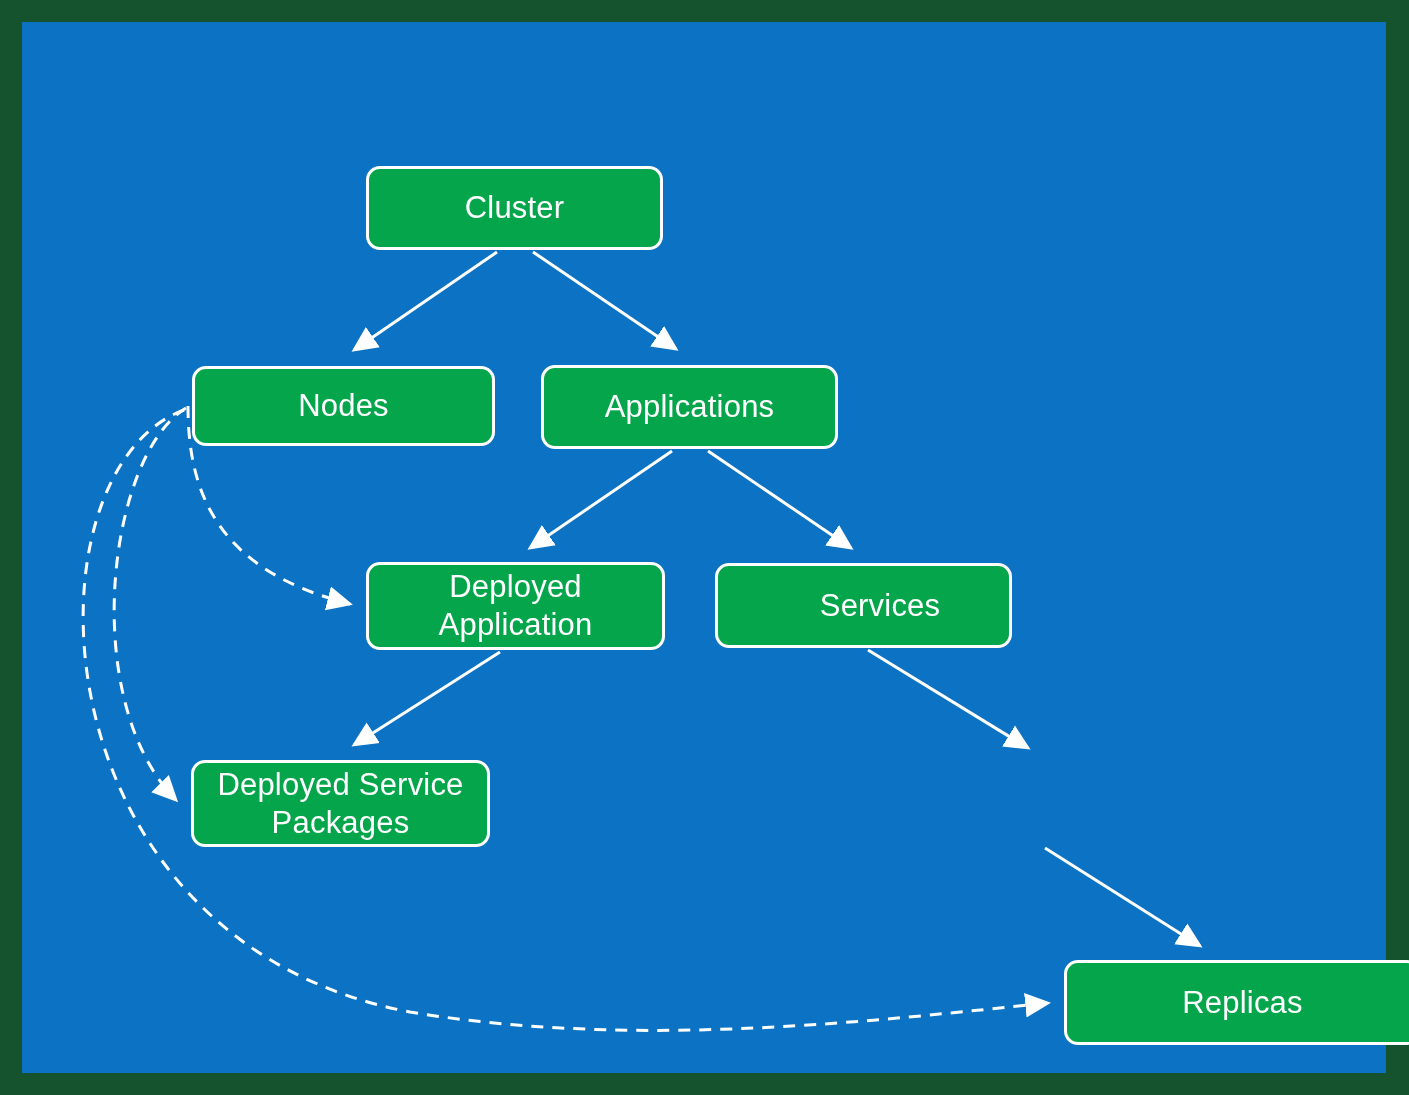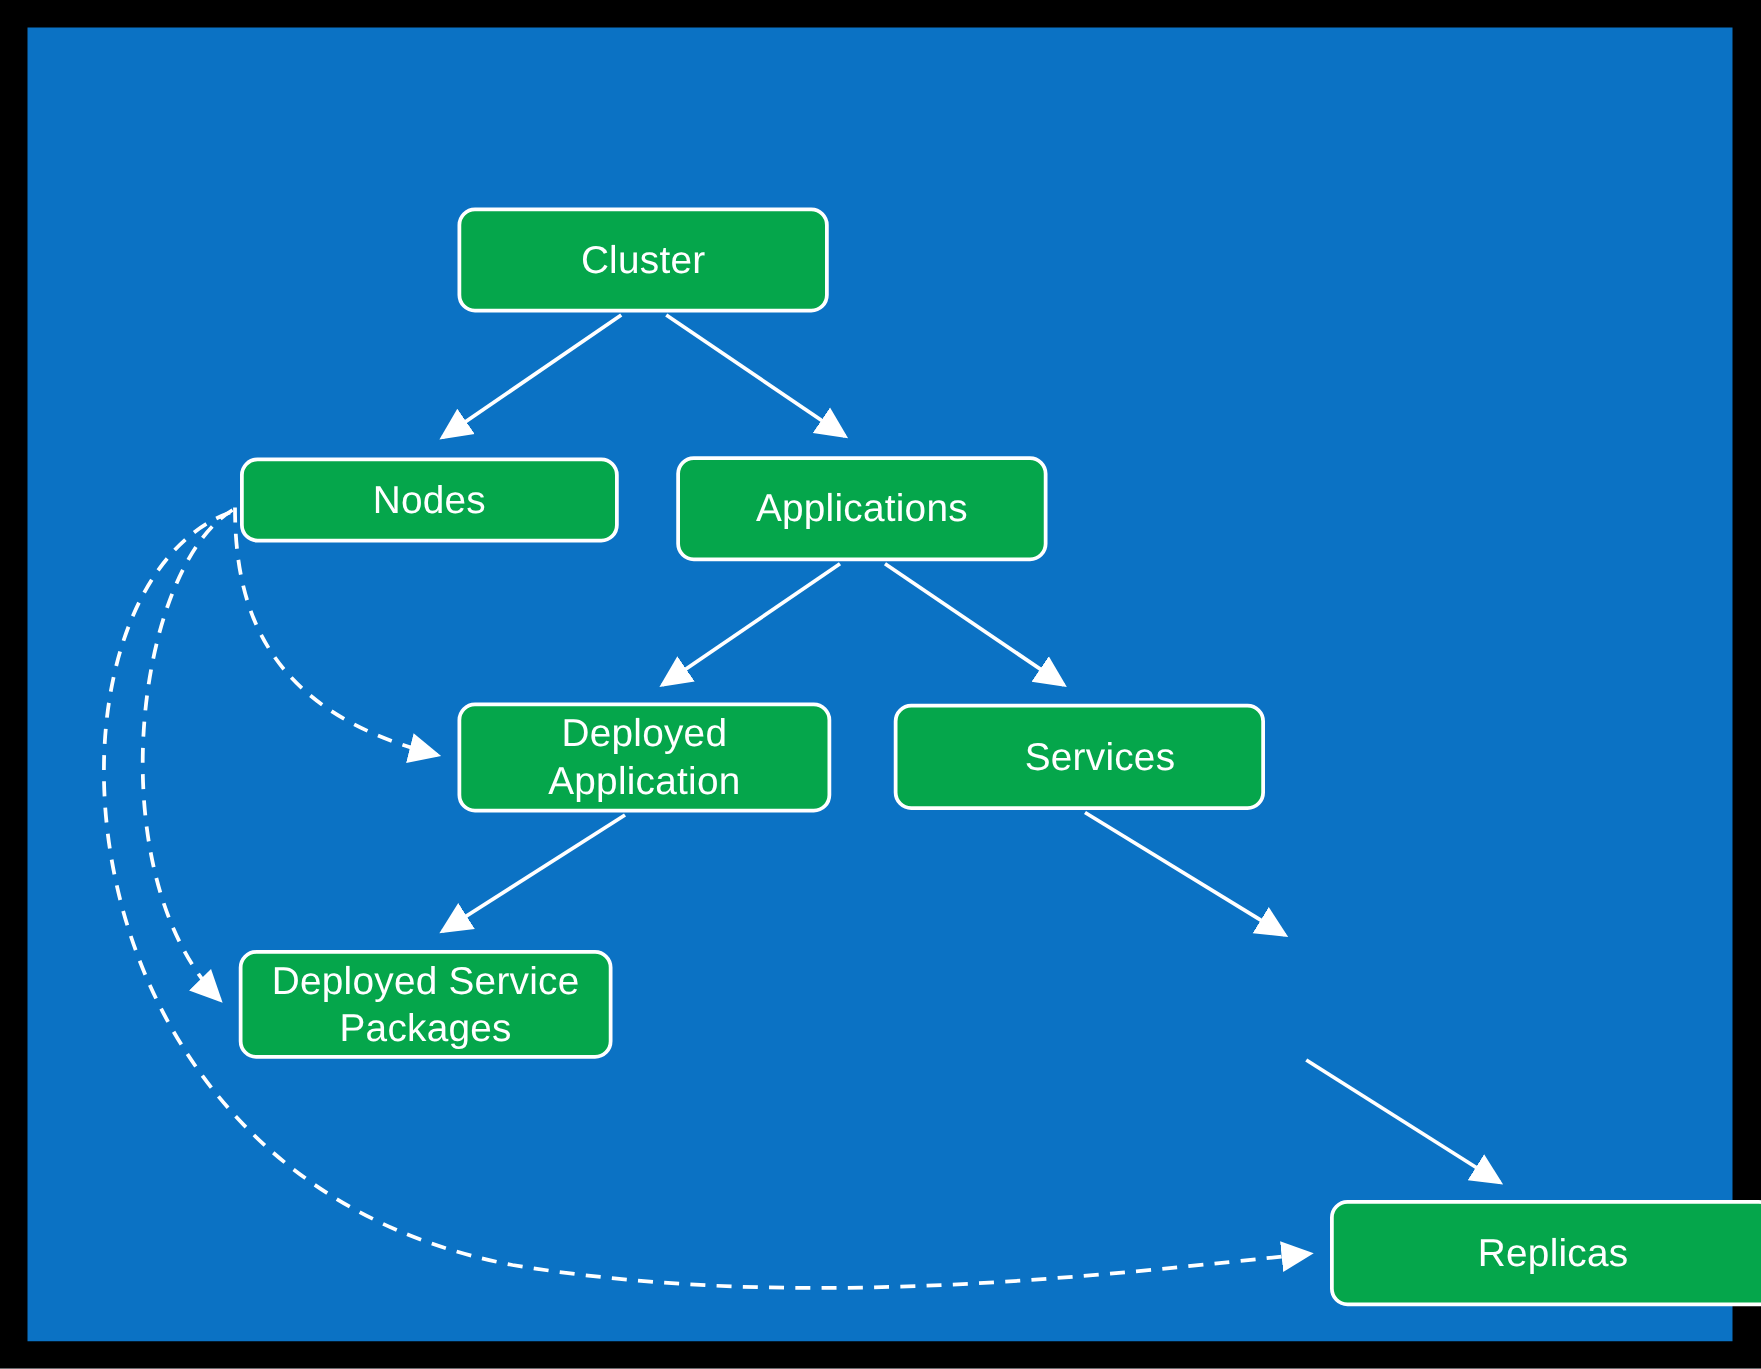--- a/index.html
+++ b/index.html
@@ -4,21 +4,21 @@
 <style>
   html, body {
     margin: 0;
     padding: 0;
     background: #ffffff;
   }
   #root {
     position: relative;
     width: 1409px;
     height: 1095px;
-    background: #000000;
+    background: #14532d;
     overflow: hidden;
     font-family: "Liberation Sans", sans-serif;
   }
   #canvas {
     position: absolute;
     left: 22px;
     top: 22px;
     width: 1364px;
     height: 1051px;
     background: #0b72c4;
@@ -75,21 +75,21 @@
       <path d="M 188,406 C 188,490 215,570 350,604"></path>
       <path d="M 186,408 C 108,455 78,700 176,800"></path>
       <path d="M 184,410 C 20,470 30,940 410,1012 C 640,1050 880,1020 1048,1003"></path>
     </g>
   </svg>
 
   <div class="node-box" style="left:366px; top:166px; width:297px; height:84px;">
     <span>Cluster</span>
   </div>
 
-  <div class="node-box" style="left:192px; top:366px; width:303px; height:68px;align-items:center;">
+  <div class="node-box" style="left:192px; top:366px; width:303px; height:80px;align-items:center;">
     <span>Nodes</span>
   </div>
 
   <div class="node-box" style="left:541px; top:365px; width:297px; height:84px;">
     <span>Applications</span>
   </div>
 
   <div class="node-box" style="left:366px; top:562px; width:299px; height:88px;">
     <span>Deployed
 Application</span>

